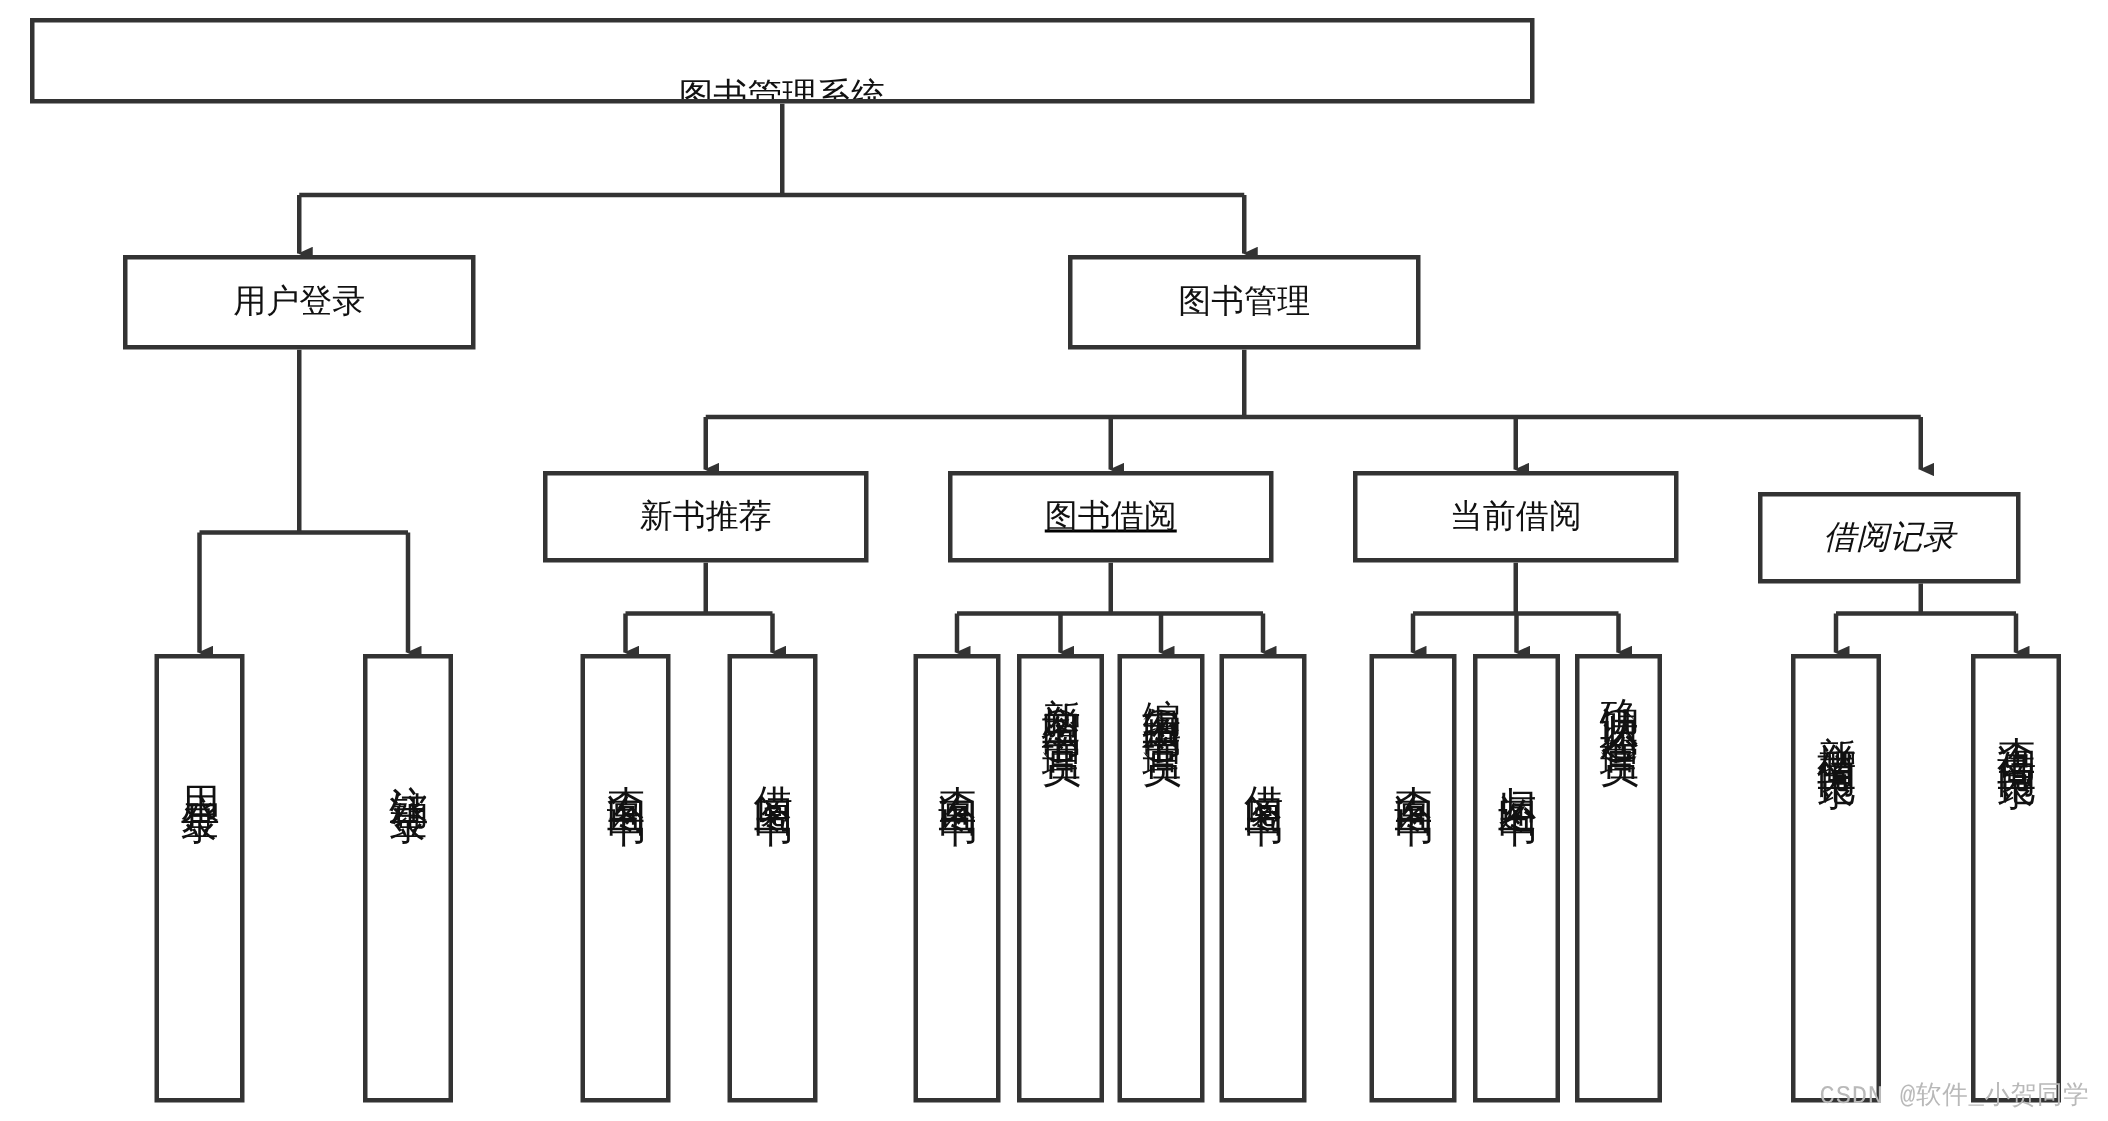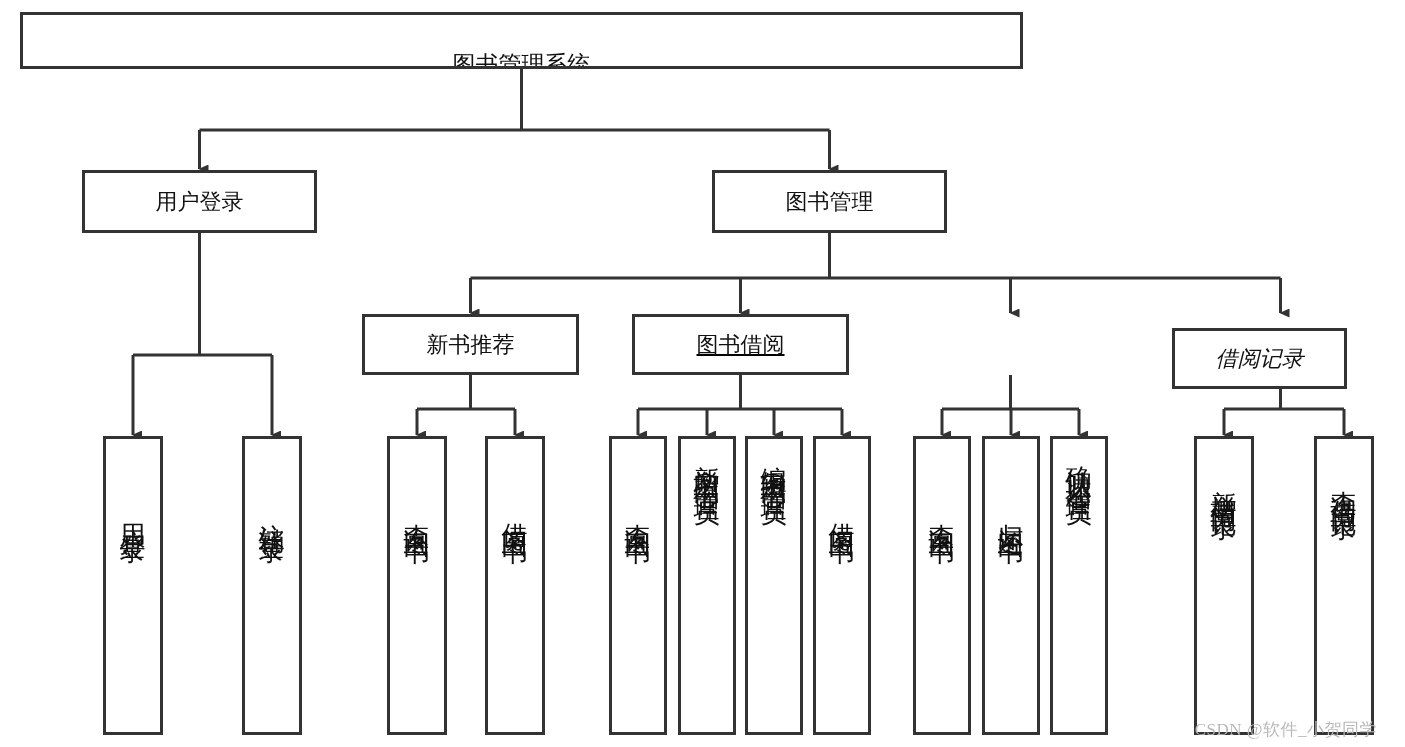--- a/index.html
+++ b/index.html
@@ -59,25 +59,25 @@
     white-space: nowrap;
   }
   .leaf {
     align-items: flex-start;
     justify-content: center;
     padding-top: 8px;
   }
 
   #watermark {
     position: absolute;
-    right: 28px;
+    right: 12px;
     bottom: 6px;
     font-size: 17px;
     color: #b9b9b9;
-    font-family: Liberation Serif, serif;
+    font-family: Liberation Mono, monospace;
     letter-spacing: 0.5px;
     user-select: none;
     pointer-events: none;
   }
 </style>
 </head>
 <body>
 
 <div id="diagram-root">
 
@@ -134,20 +134,23 @@
   <div class="node-box level-2" style="left: 712px; top: 170px; width: 235px; height: 63px;">
     <span class="node-label">图书管理</span>
   </div>
 
   <div class="node-box level-3" style="left: 362px; top: 314px; width: 217px; height: 61px;">
     <span class="node-label">新书推荐</span>
   </div>
   <div class="node-box level-3" style="left: 632px; top: 314px; width: 217px; height: 61px; text-decoration: underline;">
     <span class="node-label">图书借阅</span>
   </div>
+  <div class="node-box level-3" style="left: 902px; top: 314px; width: 217px; height: 61px;">
+    <span class="node-label">当前借阅</span>
+  </div>
   <div class="node-box level-3" style="left: 1172px; top: 328px; width: 175px; height: 61px; font-style: italic;">
     <span class="node-label">借阅记录</span>
   </div>
 
   <div class="node-box leaf" style="left: 103px; top: 436px; width: 60px; height: 299px; padding-top: 63.5px;">
     <span class="node-label">用户登录</span>
   </div>
   <div class="node-box leaf" style="left: 242px; top: 436px; width: 60px; height: 299px; padding-top: 63.5px;">
     <span class="node-label">注销登录</span>
   </div>

